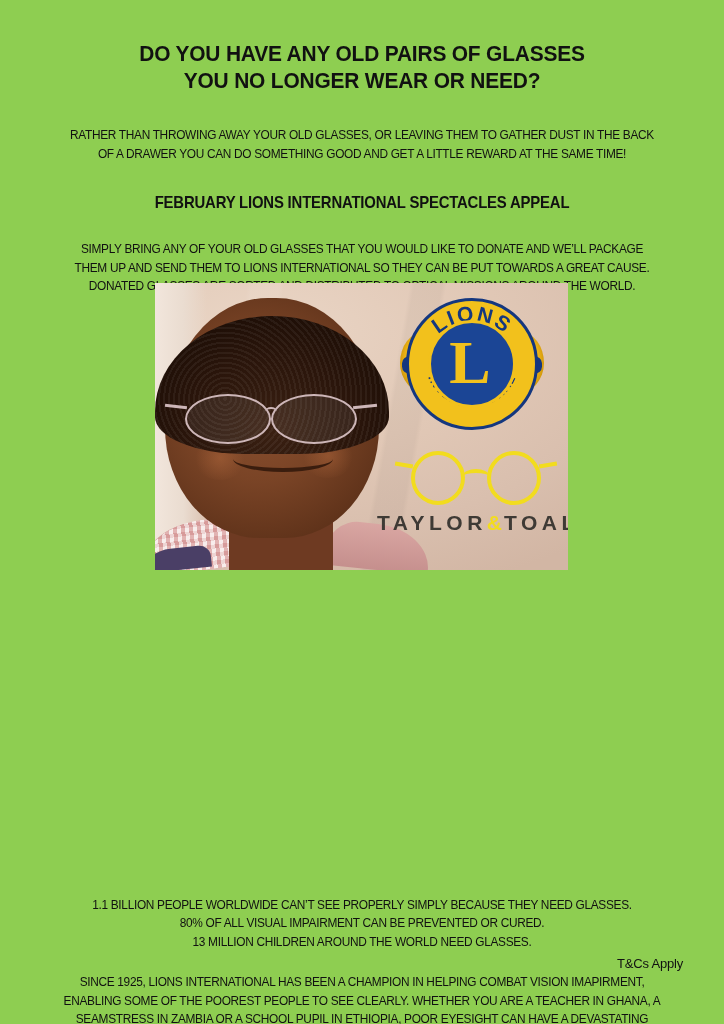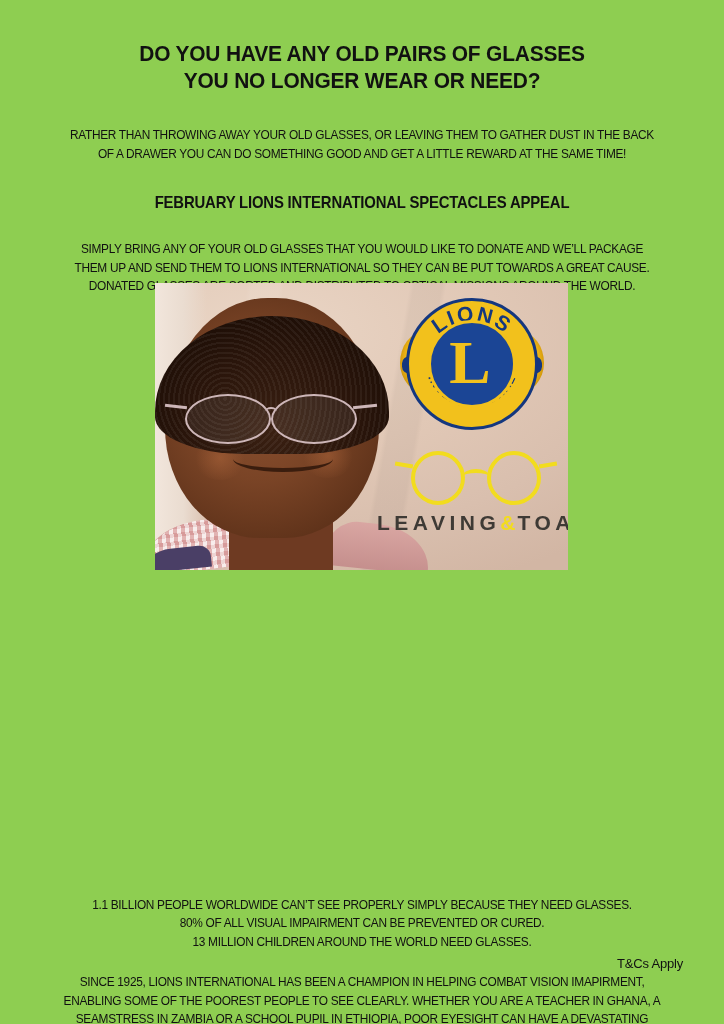--- a/index.html
+++ b/index.html
@@ -353,21 +353,21 @@
       </div>
 
       <div class="brand">
         <div class="brand-specs">
           <div class="b-arm-l"></div>
           <div class="b-arm-r"></div>
           <div class="b-lens b-lens-l"></div>
           <div class="b-lens b-lens-r"></div>
           <div class="b-bridge"></div>
         </div>
-        <div class="brand-name"><span>LEAVING</span><span class="amp">&amp;</span><span>TOAL</span></div>
+        <div class="brand-name"><span>TAYLOR</span><span class="amp">&amp;</span><span>TOAL</span></div>
       </div>
     </div>
   </div>
 
   <div class="para p-stats">
     <span class="ln">1.1 BILLION PEOPLE WORLDWIDE CAN’T SEE PROPERLY SIMPLY BECAUSE THEY NEED GLASSES.</span>
     <span class="ln">80% OF ALL VISUAL IMPAIRMENT CAN BE PREVENTED OR CURED.</span>
     <span class="ln">13 MILLION CHILDREN AROUND THE WORLD NEED GLASSES.</span>
   </div>
 

